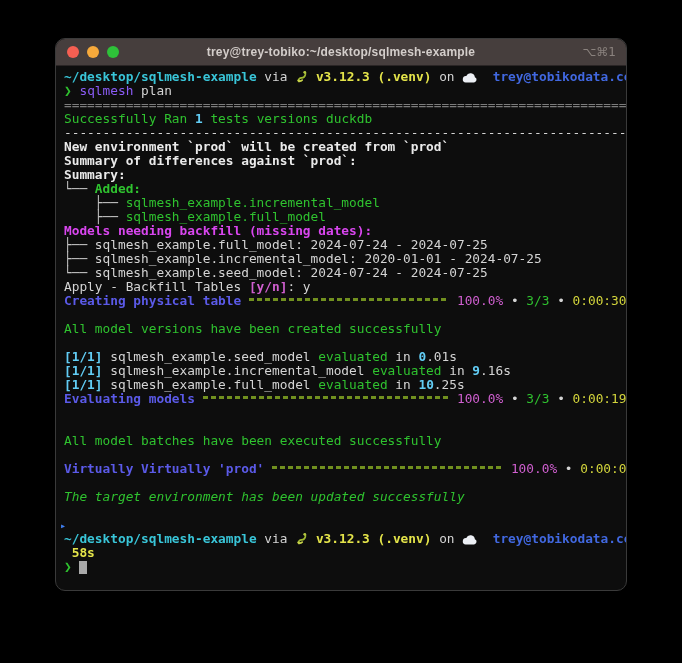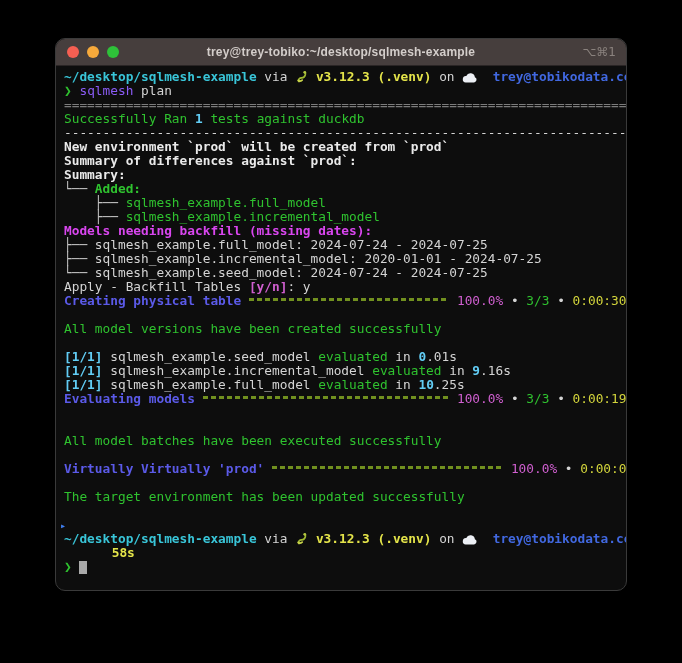--- a/index.html
+++ b/index.html
@@ -61,53 +61,53 @@
   <div class="screen">
       <div class="line"><span style="color: rgb(57, 197, 216); font-weight: bold;">~/desktop/sqlmesh-example</span><span style="color: rgb(212, 212, 212);"> via </span><span class="icon"><svg width="13" height="13" viewBox="0 0 16 16">
             <path d="M12.5 3.2c.6 1.2.2 4-1.4 5.4-1.7 1.5-4.3.9-5.6 2-1.2 1-1.3 2.6-.6 3.6" fill="none" stroke="#9fb832" stroke-width="2.2" stroke-linecap="round"></path>
             <path d="M4 12.9c1.2.9 3.4.8 4.8-.4" fill="none" stroke="#c9d34a" stroke-width="2.2" stroke-linecap="round"></path>
             <circle cx="12" cy="2.8" r="1.7" fill="#b5c740"></circle>
           </svg></span><span style="color: rgb(212, 212, 212);"> </span><span style="color: rgb(228, 228, 74); font-weight: bold;">v3.12.3 (.venv)</span><span style="color: rgb(212, 212, 212);"> on </span><span class="icon"><svg width="15" height="11" viewBox="0 0 20 14">
             <path d="M5 13.5a4.3 4.3 0 1 1 .7-8.6A6 6 0 0 1 17.2 6.6 3.6 3.6 0 0 1 16.2 13.5z" fill="#eceff4"></path>
           </svg></span><span style="color: rgb(212, 212, 212);">  </span><span style="color: rgb(65, 104, 224); font-weight: bold;">trey@tobikodata.com</span></div>
       <div class="line"><span style="color: rgb(47, 194, 47); font-weight: bold;">❯ </span><span style="color: #8b5cf6;">sqlmesh</span><span style="color: rgb(212, 212, 212);"> plan</span></div>
       <div class="line"><span style="color: rgb(124, 124, 124);">=========================================================================</span></div>
-      <div class="line"><span style="color: rgb(47, 194, 47);">Successfully Ran </span><span style="color: rgb(98, 205, 245); font-weight: bold;">1</span><span style="color: rgb(47, 194, 47);"> tests against duckdb</span></div>
+      <div class="line"><span style="color: rgb(47, 194, 47);">Successfully Ran </span><span style="color: rgb(98, 205, 245); font-weight: bold;">1</span><span style="color: rgb(47, 194, 47);"> tests versions duckdb</span></div>
       <div class="line"><span style="color: rgb(212, 212, 212);">-------------------------------------------------------------------------</span></div>
       <div class="line"><span style="color: rgb(234, 234, 234); font-weight: bold;">New environment `prod` will be created from `prod`</span></div>
       <div class="line"><span style="color: rgb(234, 234, 234); font-weight: bold;">Summary of differences against `prod`:</span></div>
       <div class="line"><span style="color: rgb(234, 234, 234); font-weight: bold;">Summary:</span></div>
       <div class="line"><span style="color: rgb(192, 192, 192);">└── </span><span style="color: rgb(47, 194, 47); font-weight: bold;">Added:</span></div>
+      <div class="line"><span style="color: rgb(192, 192, 192);">    ├── </span><span style="color: rgb(47, 194, 47);">sqlmesh_example.incremental_model</span></div>
       <div class="line"><span style="color: rgb(192, 192, 192);">    ├── </span><span style="color: rgb(47, 194, 47);">sqlmesh_example.full_model</span></div>
-      <div class="line"><span style="color: rgb(192, 192, 192);">    ├── </span><span style="color: rgb(47, 194, 47);">sqlmesh_example.incremental_model</span></div>
       <div class="line"><span style="color: #d946ef; font-weight: bold;">Models needing backfill (missing dates):</span></div>
       <div class="line"><span style="color: rgb(192, 192, 192);">├── </span><span style="color: rgb(212, 212, 212);">sqlmesh_example.full_model: 2024-07-24 - 2024-07-25</span></div>
       <div class="line"><span style="color: rgb(192, 192, 192);">├── </span><span style="color: rgb(212, 212, 212);">sqlmesh_example.incremental_model: 2020-01-01 - 2024-07-25</span></div>
       <div class="line"><span style="color: rgb(192, 192, 192);">└── </span><span style="color: rgb(212, 212, 212);">sqlmesh_example.seed_model: 2024-07-24 - 2024-07-25</span></div>
       <div class="line"><span style="color: rgb(212, 212, 212); margin-top: 36px;">Apply - Backfill Tables </span><span style="color: rgb(208, 95, 208); font-weight: bold;">[y/n]</span><span style="color: rgb(212, 212, 212);">: y</span></div>
       <div class="line"><span style="color: rgb(91, 90, 232); font-weight: bold;">Creating physical table </span><span class="bar" style="width: 26ch;"></span><span style="color: rgb(212, 212, 212);"> </span><span style="color: rgb(208, 95, 208);">100.0%</span><span style="color: rgb(212, 212, 212);"> • </span><span style="color: rgb(47, 194, 47);">3/3</span><span style="color: rgb(212, 212, 212);"> • </span><span style="color: rgb(211, 213, 60);">0:00:30</span></div>
       <div class="line">&nbsp;</div>
       <div class="line"><span style="color: rgb(47, 194, 47);">All model versions have been created successfully</span></div>
       <div class="line">&nbsp;</div>
       <div class="line"><span style="color: rgb(98, 205, 245); font-weight: bold;">[1/1]</span><span style="color: rgb(212, 212, 212);"> sqlmesh_example.seed_model </span><span style="color: rgb(47, 194, 47);">evaluated</span><span style="color: rgb(212, 212, 212);"> in </span><span style="color: rgb(98, 205, 245); font-weight: bold;">0</span><span style="color: rgb(212, 212, 212);">.01s</span></div>
       <div class="line"><span style="color: rgb(98, 205, 245); font-weight: bold;">[1/1]</span><span style="color: rgb(212, 212, 212);"> sqlmesh_example.incremental_model </span><span style="color: rgb(47, 194, 47);">evaluated</span><span style="color: rgb(212, 212, 212);"> in </span><span style="color: rgb(98, 205, 245); font-weight: bold;">9</span><span style="color: rgb(212, 212, 212);">.16s</span></div>
       <div class="line"><span style="color: rgb(98, 205, 245); font-weight: bold;">[1/1]</span><span style="color: rgb(212, 212, 212);"> sqlmesh_example.full_model </span><span style="color: rgb(47, 194, 47);">evaluated</span><span style="color: rgb(212, 212, 212);"> in </span><span style="color: rgb(98, 205, 245); font-weight: bold;">10</span><span style="color: rgb(212, 212, 212);">.25s</span></div>
       <div class="line"><span style="color: rgb(91, 90, 232); font-weight: bold;">Evaluating models </span><span class="bar" style="width: 32ch;"></span><span style="color: rgb(212, 212, 212);"> </span><span style="color: rgb(208, 95, 208);">100.0%</span><span style="color: rgb(212, 212, 212);"> • </span><span style="color: rgb(47, 194, 47);">3/3</span><span style="color: rgb(212, 212, 212);"> • </span><span style="color: rgb(211, 213, 60);">0:00:19</span></div>
       <div class="line">&nbsp;</div>
       <div class="line">&nbsp;</div>
       <div class="line"><span style="color: rgb(47, 194, 47);">All model batches have been executed successfully</span></div>
       <div class="line">&nbsp;</div>
       <div class="line"><span style="color: rgb(91, 90, 232); font-weight: bold;">Virtually Virtually 'prod' </span><span class="bar" style="width: 30ch;"></span><span style="color: rgb(212, 212, 212);"> </span><span style="color: rgb(208, 95, 208);">100.0%</span><span style="color: rgb(212, 212, 212);"> • </span><span style="color: rgb(211, 213, 60);">0:00:02</span></div>
       <div class="line">&nbsp;</div>
-      <div class="line"><span style="color: rgb(47, 194, 47);">The target environment has been updated successfully</span></div>
+      <div class="line"><span style="color: rgb(47, 194, 47); font-style: italic;">The target environment has been updated successfully</span></div>
       <div class="line">&nbsp;</div>
       <div class="line"><span class="mark" style="color: rgb(63, 126, 240);">▸</span></div>
       <div class="line"><span style="color: rgb(57, 197, 216); font-weight: bold;">~/desktop/sqlmesh-example</span><span style="color: rgb(212, 212, 212);"> via </span><span class="icon"><svg width="13" height="13" viewBox="0 0 16 16">
             <path d="M12.5 3.2c.6 1.2.2 4-1.4 5.4-1.7 1.5-4.3.9-5.6 2-1.2 1-1.3 2.6-.6 3.6" fill="none" stroke="#9fb832" stroke-width="2.2" stroke-linecap="round"></path>
             <path d="M4 12.9c1.2.9 3.4.8 4.8-.4" fill="none" stroke="#c9d34a" stroke-width="2.2" stroke-linecap="round"></path>
             <circle cx="12" cy="2.8" r="1.7" fill="#b5c740"></circle>
           </svg></span><span style="color: rgb(212, 212, 212);"> </span><span style="color: rgb(228, 228, 74); font-weight: bold;">v3.12.3 (.venv)</span><span style="color: rgb(212, 212, 212);"> on </span><span class="icon"><svg width="15" height="11" viewBox="0 0 20 14">
             <path d="M5 13.5a4.3 4.3 0 1 1 .7-8.6A6 6 0 0 1 17.2 6.6 3.6 3.6 0 0 1 16.2 13.5z" fill="#eceff4"></path>
           </svg></span><span style="color: rgb(212, 212, 212);">  </span><span style="color: rgb(65, 104, 224); font-weight: bold;">trey@tobikodata.com</span></div>
-      <div class="line"><span style="color: rgb(228, 228, 74); font-weight: bold; margin-left: 40px;"> 58s</span></div>
+      <div class="line"><span style="color: rgb(228, 228, 74); font-weight: bold;"> 58s</span></div>
       <div class="line"><span style="color: rgb(47, 194, 47); font-weight: bold;">❯ </span><span class="cursor"></span></div>
     </div>
 </div>
 
 </body></html>

